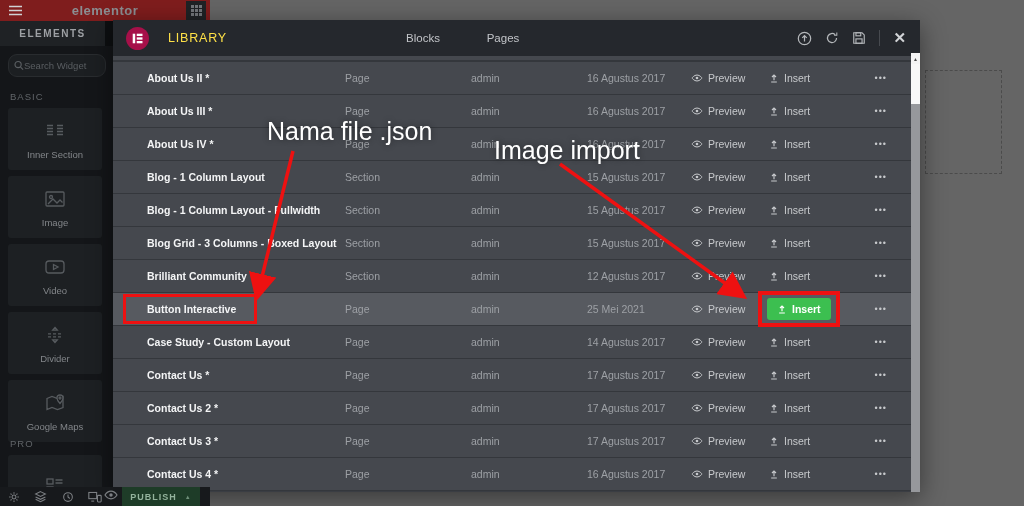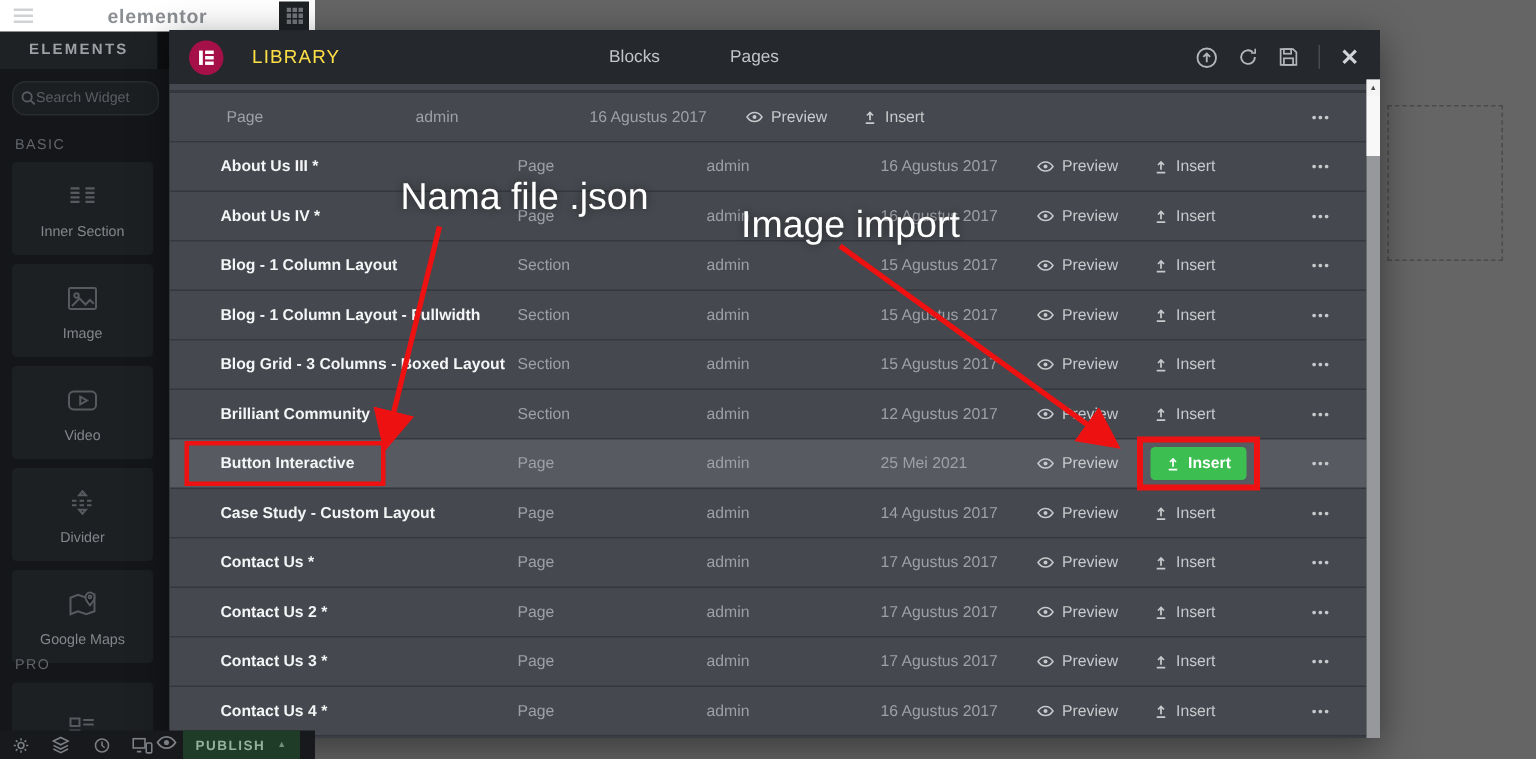--- a/index.html
+++ b/index.html
@@ -7,21 +7,21 @@
     font-family:"Liberation Sans", sans-serif; }
   #stage { position:relative; width:1024px; height:506px; overflow:hidden; }
 
   
   .canvas { position:absolute; inset:0; background:#656565; }
   .dashed-box { position:absolute; left:925px; top:70px; width:77px; height:104px;
     border:1px dashed #4b4b4b; }
 
   
   .panel { position:absolute; left:0; top:0; width:210px; height:506px; background:#141619; }
-  .top-bar { position:relative; height:21px; background:#ffffff; display:flex; align-items:center; }
+  .top-bar { position:relative; height:21px; background:#7f1d1d; display:flex; align-items:center; }
   .hamburger { margin-left:9px; display:flex; }
   .tb-title { position:absolute; left:0; right:0; text-align:center; color:#8b8e92;
     font-size:13px; font-weight:bold; letter-spacing:.5px; }
   .grid-btn { position:absolute; right:4px; top:1px; width:20px; height:19px; background:#1f2225;
     display:flex; align-items:center; justify-content:center; }
   .panel-tabs { display:flex; height:25px; }
   .ptab-active { width:105px; background:#1f2225; color:#9da0a4; font-size:10px; font-weight:bold;
     letter-spacing:1.5px; display:flex; align-items:center; justify-content:center; }
   .ptab-rest { flex:1; background:#0d0f11; }
   .search-box { margin:8px 8px 0 8px; width:98px; height:23px; background:#1c1f22;
@@ -286,20 +286,23 @@
             </svg>
         </span>
         <span class="sep"></span>
         <span class="x-close">✕</span>
       </div>
     </div>
 
     <div class="m-body">
       <div class="sliver"></div>
     <div class="t-row">
+    <div class="c name">
+            <span>About Us II *</span>
+          </div>
     <div class="c type">Page</div>
     <div class="c author">admin</div>
     <div class="c date">16 Agustus 2017</div>
     <div class="c preview">
       <span>
               <svg class="icon" width="12" height="10" viewBox="0 0 14 12">
                 <path d="M1 6s2.4-3.6 6-3.6S13 6 13 6s-2.4 3.6-6 3.6S1 6 1 6z" fill="none" stroke="currentColor" stroke-width="1.2"></path>
                 <circle cx="7" cy="6" r="1.6" fill="currentColor"></circle>
               </svg>
             </span>

